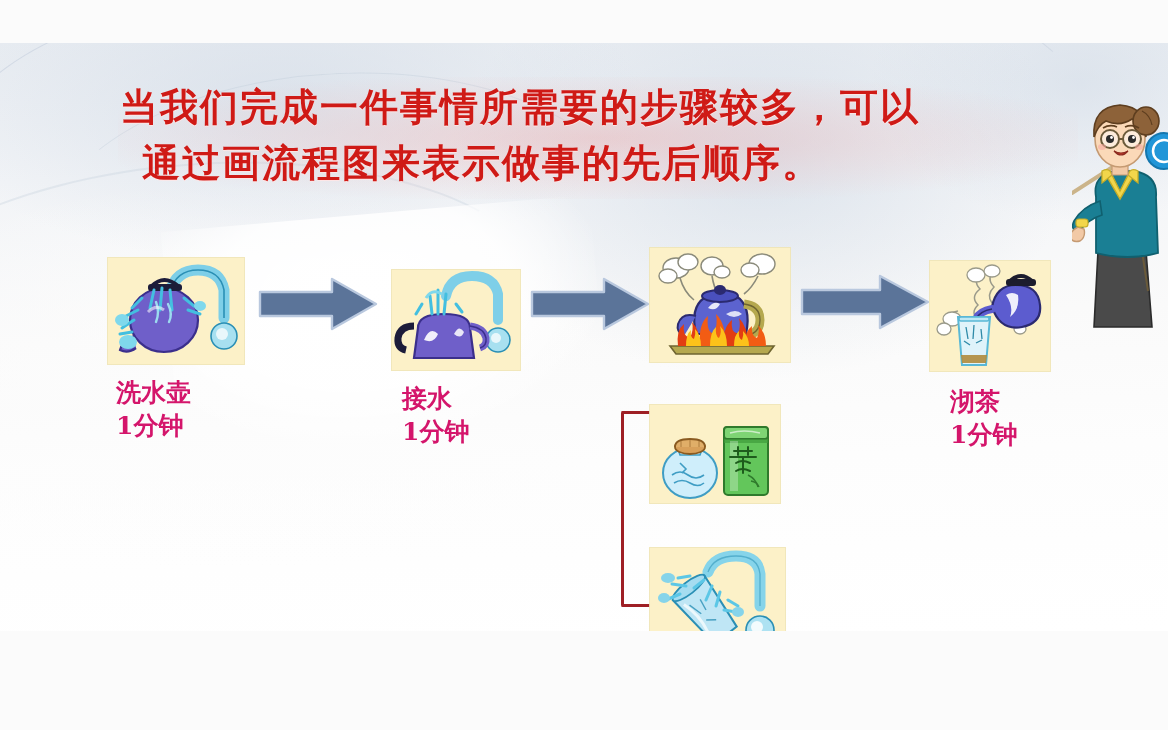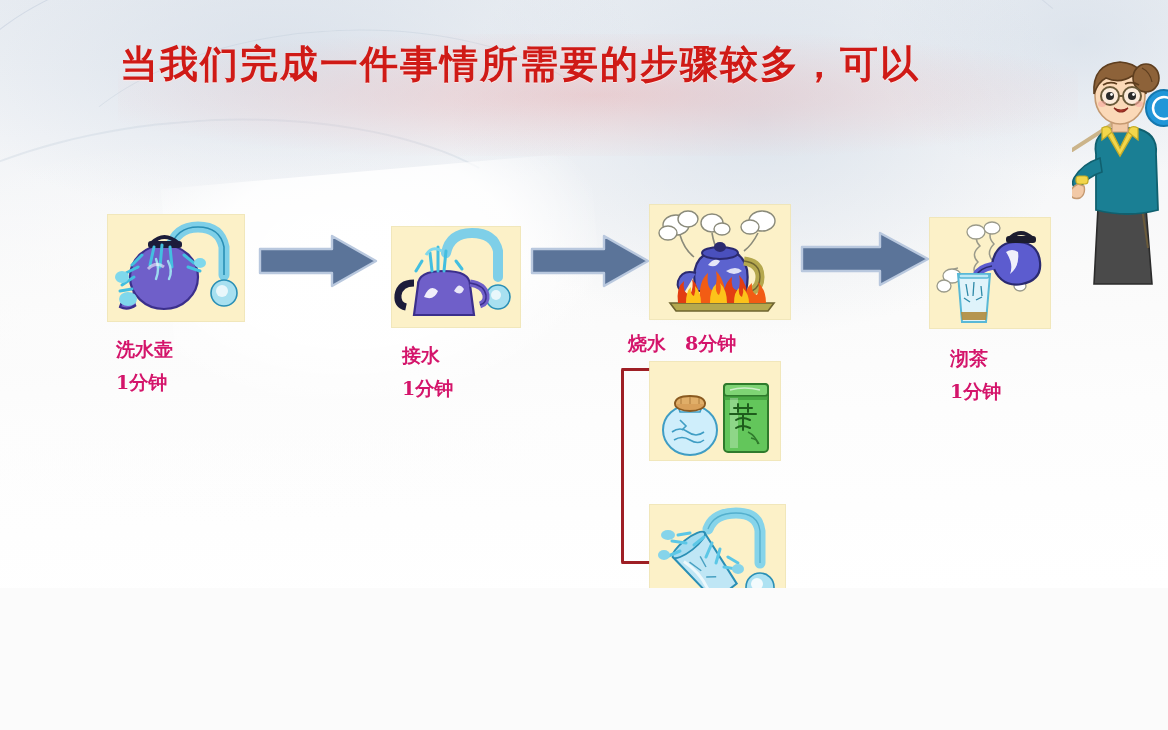--- a/index.html
+++ b/index.html
@@ -9,20 +9,21 @@
     background:#fbfbfb;
   }
   .slide{
     position:relative;width:1168px;height:588px;overflow:hidden;
     background:
       radial-gradient(ellipse 520px 230px at 280px 60px, rgba(205,215,228,.55) 0%, rgba(205,215,228,0) 70%),
       radial-gradient(ellipse 430px 300px at 760px 120px, rgba(198,210,224,.50) 0%, rgba(198,210,224,0) 72%),
       radial-gradient(ellipse 300px 200px at 1080px 40px, rgba(200,212,226,.45) 0%, rgba(200,212,226,0) 70%),
       radial-gradient(ellipse 600px 280px at 230px 330px, rgba(252,252,252,.95) 0%, rgba(252,252,252,0) 70%),
       linear-gradient(178deg,#e9edf2 0%,#f2f4f7 22%,#fafafa 48%,#fdfdfd 70%,#ffffff 100%);
+    margin-top: 43px;
   }
   
   .wash{position:absolute;border-radius:50%;border-style:solid;border-color:rgba(176,190,208,.55) transparent transparent transparent;pointer-events:none;}
   .w1{left:-120px;top:-80px;width:420px;height:260px;border-width:2px;transform:rotate(-10deg);}
   .w2{left:-60px;top:-40px;width:520px;height:300px;border-width:1.5px;transform:rotate(-6deg);border-color:rgba(186,198,214,.45) transparent transparent transparent;}
   .w3{left:40px;top:30px;width:600px;height:330px;border-width:1.5px;transform:rotate(-3deg);border-color:rgba(192,204,218,.40) transparent transparent transparent;}
   .w4{left:330px;top:-120px;width:560px;height:380px;border-width:2px;transform:rotate(8deg);border-color:rgba(180,194,212,.42) transparent transparent transparent;}
   .w5{left:620px;top:-60px;width:480px;height:300px;border-width:1.5px;transform:rotate(4deg);border-color:rgba(188,200,216,.38) transparent transparent transparent;}
   .w6{left:-150px;top:120px;width:700px;height:320px;border-width:2px;transform:rotate(-4deg);border-color:rgba(198,208,222,.35) transparent transparent transparent;}
   .w7{left:820px;top:-150px;width:420px;height:300px;border-width:2px;transform:rotate(14deg);border-color:rgba(186,198,214,.40) transparent transparent transparent;}
@@ -49,21 +50,21 @@
   
   .step{position:absolute;}
   .pic{
     background:#fcf1c8;
     box-shadow:0 0 0 1px rgba(240,228,180,.9);
     position:relative;overflow:hidden;
   }
   .caption{
     color:#d4156b;
     font-family:"DejaVu Serif","Liberation Serif",serif;
-    font-weight:bold;font-size:19px;line-height:33px;white-space:pre;
+    font-weight:bold;font-size:25px;line-height:33px;white-space:pre;
     text-shadow:0 1px 0 rgba(255,255,255,.6);
   }
 
   
   .arrow{position:absolute;}
   .arrow svg{display:block;}
 
   
   .bracket{
     position:absolute;left:621px;top:368px;width:32px;height:190px;
@@ -85,20 +86,21 @@
   <div class="wash w3"></div>
   <div class="wash w4"></div>
   <div class="wash w5"></div>
   <div class="wash w6"></div>
   <div class="wash w7"></div>
   <div class="peak"></div>
 
   <div class="title-glow"></div>
   <div class="title">
     <span>当我们完成一件事情所需要的步骤较多，可以</span>
+    <span class="l2">通过画流程图来表示做事的先后顺序。</span>
   </div>
 
   <div class="step" style="left:108px;top:215px;">
     <div class="pic" style="width:136px;height:106px;">
       <svg width="136" height="106" viewBox="0 0 136 106">
 
         <path d="M62 34 q6 -22 28 -22 q22 0 26 20 l0 28" fill="none" stroke="#7ecfe8" stroke-width="11" stroke-linecap="round"></path>
         <path d="M62 34 q6 -22 28 -22 q22 0 26 20 l0 28" fill="none" stroke="#2a8fb5" stroke-width="1.6" fill-opacity="0"></path>
         <ellipse cx="116" cy="78" rx="13" ry="13" fill="#a8e0f0" stroke="#2a8fb5" stroke-width="1.6"></ellipse>
         <circle cx="114" cy="76" r="6" fill="#ffffff" opacity=".75"></circle>
@@ -208,21 +210,20 @@
           <path d="M28 98 q-2 -16 6 -22 q-2 12 6 14 q4 -8 2 -16 q8 8 8 24 Z" fill="#e23d12"></path>
           <path d="M50 98 q-2 -22 8 -30 q-2 16 6 18 q4 -10 2 -20 q10 10 10 32 Z" fill="#f25c14"></path>
           <path d="M74 98 q-2 -18 8 -26 q-2 12 6 14 q3 -8 1 -16 q9 9 9 28 Z" fill="#e23d12"></path>
           <path d="M96 98 q-2 -14 6 -20 q-1 10 5 12 q3 -6 1 -13 q8 8 8 21 Z" fill="#f25c14"></path>
           <path d="M36 98 q0 -12 5 -16 q-1 8 3 9 q2 -5 1 -10 q6 6 6 17 Z" fill="#fcc21a"></path>
           <path d="M60 98 q0 -14 6 -19 q-1 9 3 11 q3 -6 1 -12 q7 7 7 20 Z" fill="#fcc21a"></path>
           <path d="M84 98 q0 -11 5 -15 q-1 7 3 9 q2 -5 1 -9 q6 6 6 15 Z" fill="#fcc21a"></path>
         </g>
       </svg>
     </div>
-    <div class="caption" style="margin-top:8px;margin-left:-22px;">烧水　8分钟</div>
   </div>
 
   <div class="arrow" style="left:800px;top:230px;">
     <svg width="130" height="58" viewBox="0 0 130 58">
       <path d="M2 17 L80 17 L80 3 L128 29 L80 55 L80 41 L2 41 Z" fill="#5b7499" stroke="#b9c8de" stroke-width="2.4" stroke-linejoin="round"></path>
     </svg>
   </div>
 
   <div class="step" style="left:930px;top:218px;">
     <div class="pic" style="width:120px;height:110px;">

